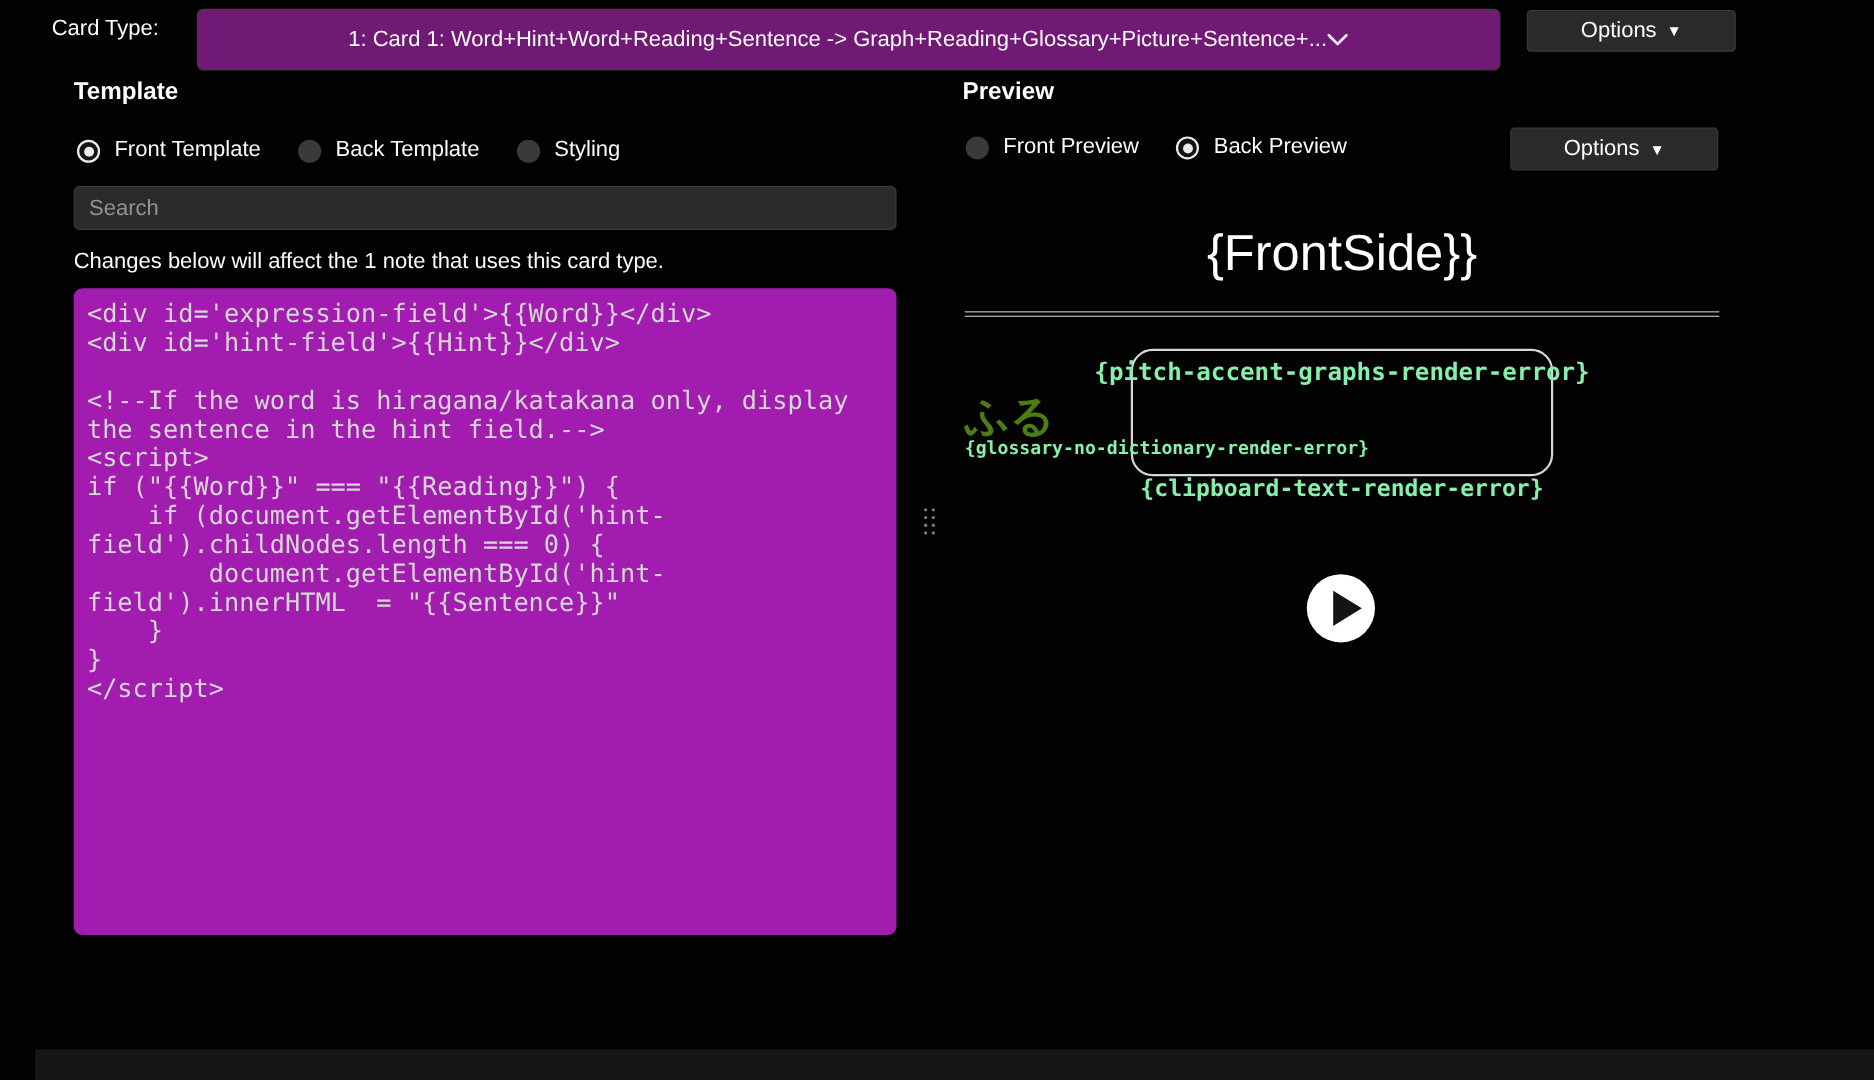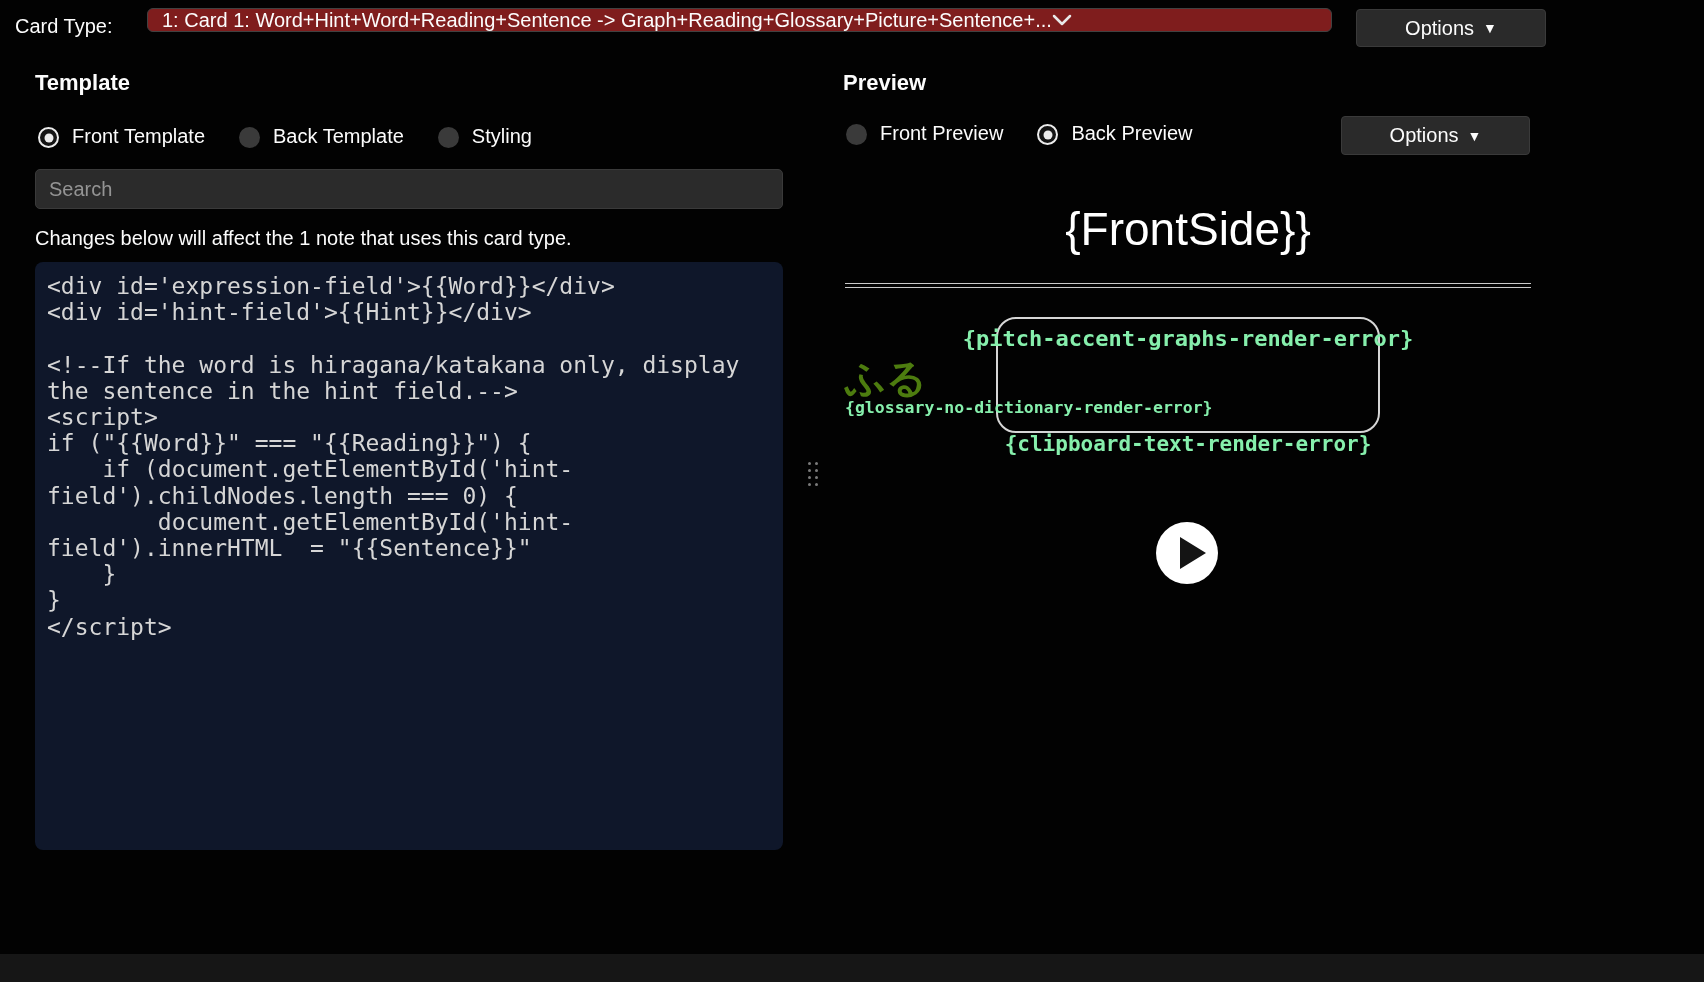--- a/index.html
+++ b/index.html
@@ -4,29 +4,29 @@
 <style>
   html,body { margin:0; padding:0; }
   body {
     width:1704px; height:982px;
     background:#020202;
     color:#fcfcfc;
     font-family:"Liberation Sans", sans-serif;
     position:relative;
     overflow:hidden;
   }
-  .abs { position:absolute; }
+  .abs { position:absolute;margin-left:32px; }
 
   
   .card-type-label { left:15px; top:15px; font-size:20px; }
   .card-type-dropdown {
-    left:147px; top:8px; width:1185px; height:24px;
-    background:#7f1d1d; border:1px solid #414141; border-radius:6px;
+    left:147px; top:8px; width:1185px; height:56px;
+    background:#701a75; border:1px solid #414141; border-radius:6px;
     box-sizing:border-box;
-    display:flex; align-items:center; justify-content:flex-start;
+    display:flex; align-items:center; justify-content:center;
     padding:0 14px; font-size:20px; cursor:default;
   }
   .dd-text { white-space:nowrap; overflow:hidden; text-overflow:ellipsis; }
   .btn {
     background:#2a2a2a; border:1px solid #3a3a3a; border-radius:4px;
     display:flex; align-items:center; justify-content:center; gap:9px;
     font-size:20px; color:#fcfcfc; cursor:default; box-sizing:border-box;
   }
   .top-options { left:1356px; top:9px; width:190px; height:38px; }
   .preview-options { left:1341px; top:116px; width:189px; height:39px; }
@@ -63,21 +63,21 @@
     font-family:"Liberation Sans", sans-serif; font-size:20px; color:#14b8a6;
     outline:none;
   }
   .search-input::placeholder { color:#949494; }
 
   .notice { left:35px; top:227px; font-size:20px; }
 
   
   .code-editor {
     left:35px; top:262px; width:748px; height:588px;
-    background:#0f172a; border-radius:8px; box-sizing:border-box;
+    background:#a21caf; border-radius:8px; box-sizing:border-box;
     padding:11px 12px;
     font-family:"DejaVu Sans Mono", monospace;
     font-size:23px; line-height:26.2px; color:#d6d6d6;
     white-space:pre-wrap; overflow:hidden; cursor:text;
   }
 
   
   .splitter {
     left:808px; top:462px;
     display:grid; grid-template-columns:repeat(2, 3px); grid-auto-rows:3px;

